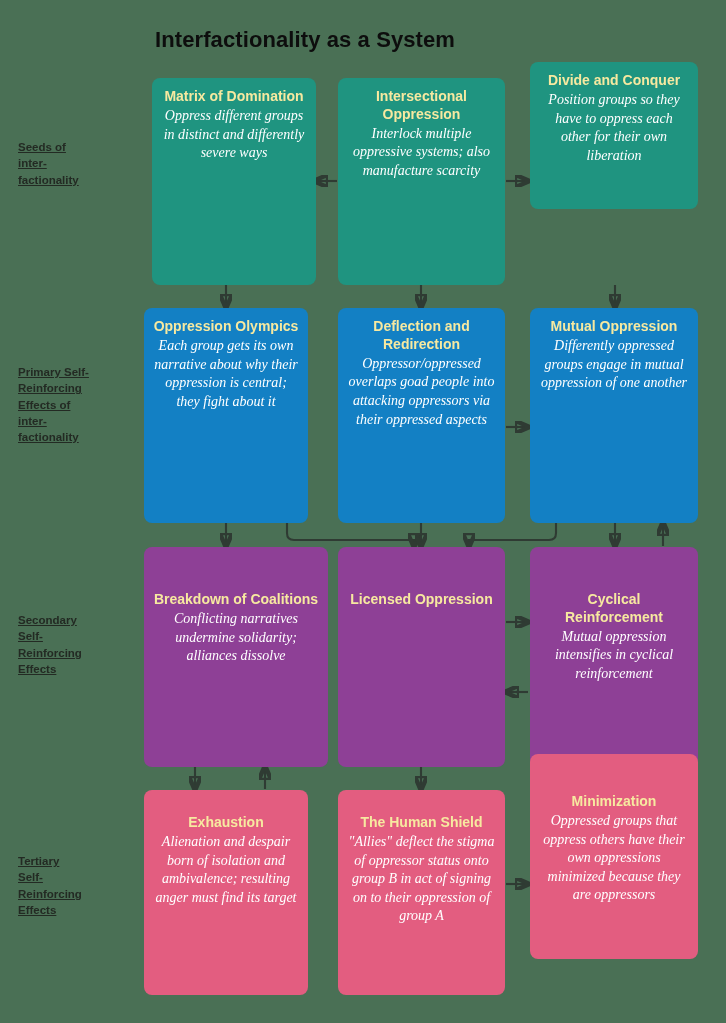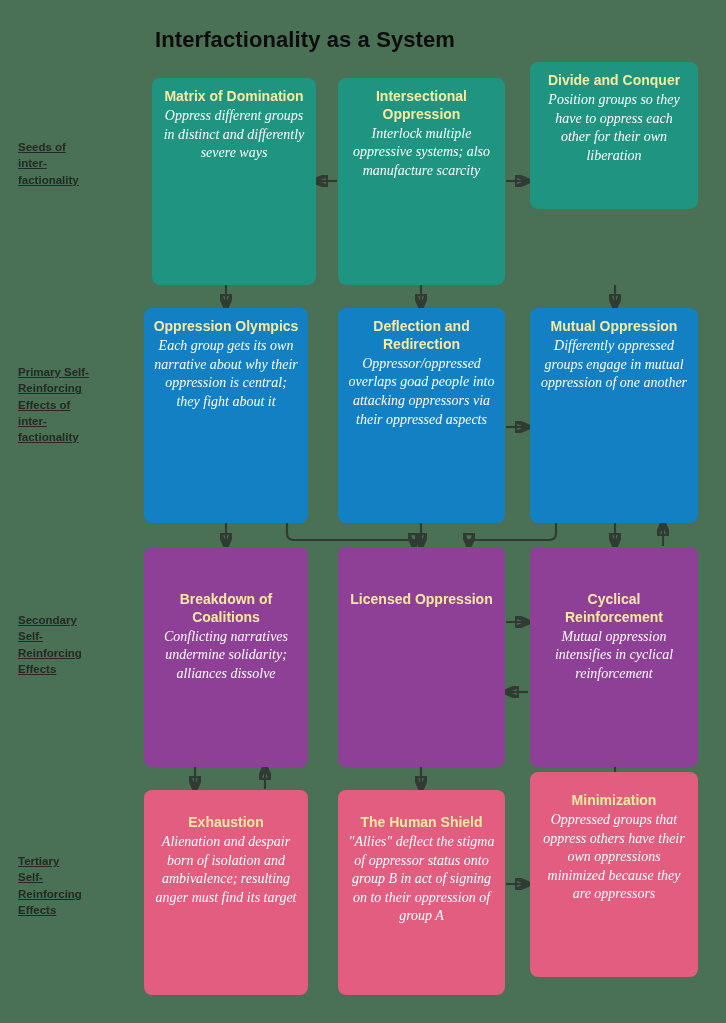--- a/index.html
+++ b/index.html
@@ -157,21 +157,21 @@
       <span class="node-title">Deflection and Redirection</span>
       <span class="node-desc">Oppressor/oppressed overlaps goad people into attacking oppressors via their oppressed aspects</span>
     </div>
     <div class="node" style="left:530px; top:308px; width:168px; height:215px;">
       <span class="node-title">Mutual Oppression</span>
       <span class="node-desc">Differently oppressed groups engage in mutual oppression of one another</span>
     </div>
   </div>
 
   <div class="row-secondary">
-    <div class="node" style="left:144px; top:547px; width:164px; height:220px; padding-top:44px;">
+    <div class="node" style="left:144px; top:547px; width:184px; height:220px; padding-top:44px;">
       <span class="node-title">Breakdown of Coalitions</span>
       <span class="node-desc">Conflicting narratives undermine solidarity; alliances dissolve</span>
     </div>
     <div class="node" style="left:338px; top:547px; width:167px; height:220px; padding-top:44px;">
       <span class="node-title">Licensed Oppression</span>
     </div>
     <div class="node" style="left:530px; top:547px; width:168px; height:220px; padding-top:44px;">
       <span class="node-title">Cyclical Reinforcement</span>
       <span class="node-desc">Mutual oppression intensifies in cyclical reinforcement</span>
     </div>
@@ -179,19 +179,19 @@
 
   <div class="row-tertiary">
     <div class="node" style="left:144px; top:790px; width:164px; height:205px; padding-top:24px;">
       <span class="node-title">Exhaustion</span>
       <span class="node-desc">Alienation and despair born of isolation and ambivalence; resulting anger must find its target</span>
     </div>
     <div class="node" style="left:338px; top:790px; width:167px; height:205px; padding-top:24px;">
       <span class="node-title">The Human Shield</span>
       <span class="node-desc">"Allies" deflect the stigma of oppressor status onto group B in act of signing on to their oppression of group A</span>
     </div>
-    <div class="node" style="left:530px; top:772px; width:168px; height:205px; padding-top:20px;">
+    <div class="node" style="left:530px; top:754px; width:168px; height:205px; padding-top:39px;">
       <span class="node-title">Minimization</span>
       <span class="node-desc">Oppressed groups that oppress others have their own oppressions minimized because they are oppressors</span>
     </div>
   </div>
 
 </div>
 
 </body></html>

